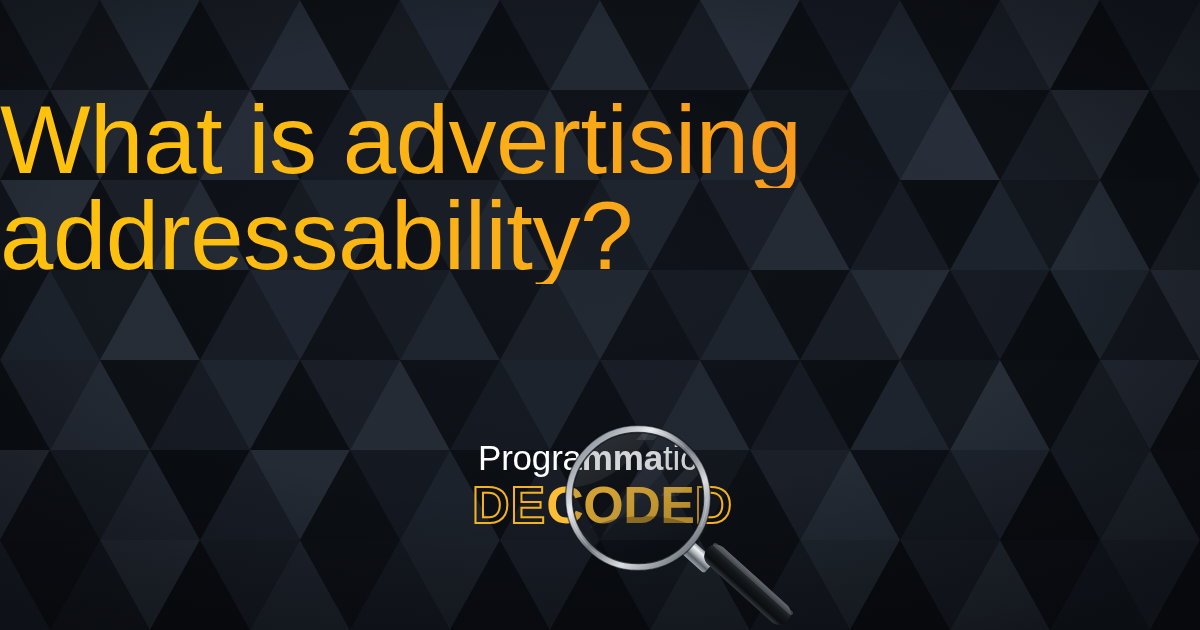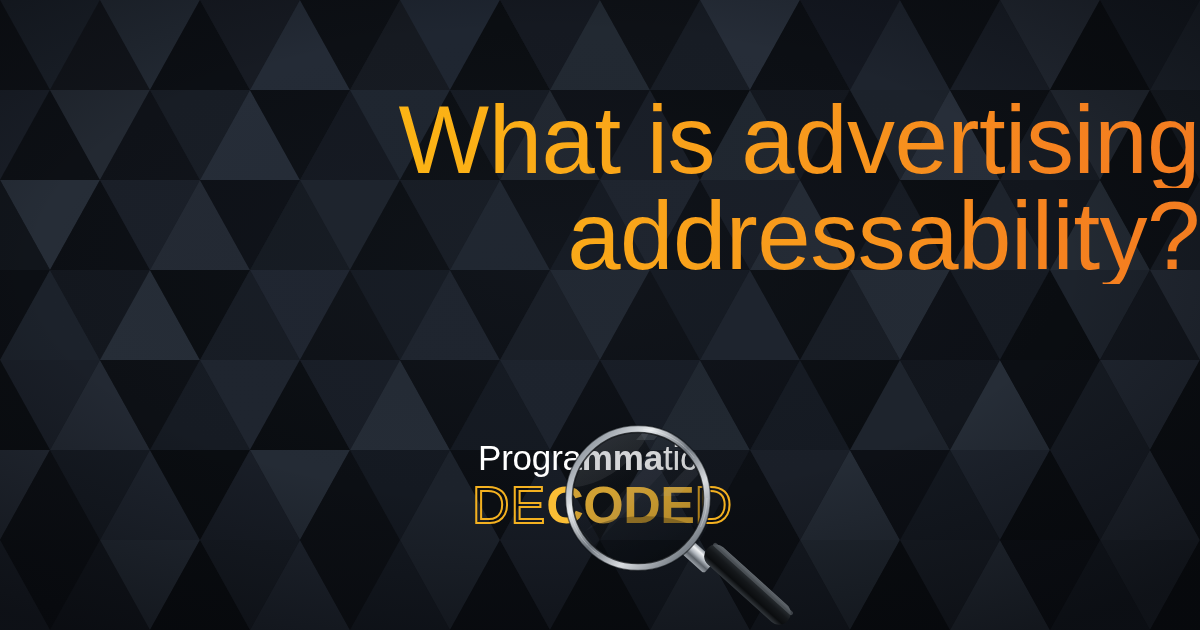--- a/index.html
+++ b/index.html
@@ -31,21 +31,21 @@
     background:
       radial-gradient(ellipse 78% 68% at 46% 42%, rgba(30,36,46,0.30) 0%, rgba(10,12,16,0.0) 55%, rgba(4,5,8,0.55) 100%);
   }
 
   
   .headline {
     position: absolute;
     left: 0;
     right: 0;
     top: 92px;
-    text-align: right;
+    text-align: left;
     line-height: 1.0;
     letter-spacing: -0.5px;
     -webkit-user-select: none;
   }
   .hl-line {
     display: block;
     font-size: 96px;
     font-weight: 400;
     white-space: nowrap;
     background-image: linear-gradient(90deg,
@@ -90,21 +90,21 @@
     left: 2px;
     top: 40px;
     font-size: 52px;
     line-height: 58px;
     white-space: nowrap;
     letter-spacing: 1px;
   }
   .logo-bottom .thin {
     color: transparent;
     -webkit-text-stroke: 2px #F4B120;
-    font-weight: 400;
+    font-weight: 700;
   }
   .logo-bottom .bold {
     color: #FBBE35;
     font-weight: 700;
     letter-spacing: -0.5px;
   }
 
   
   .magnifier {
     position: absolute;

